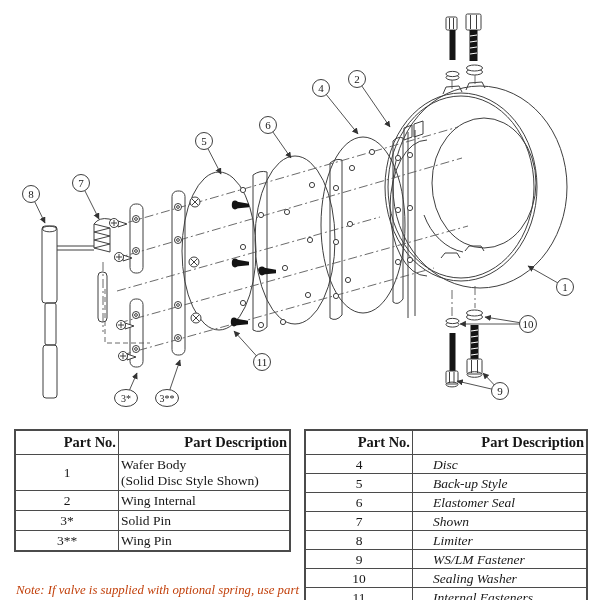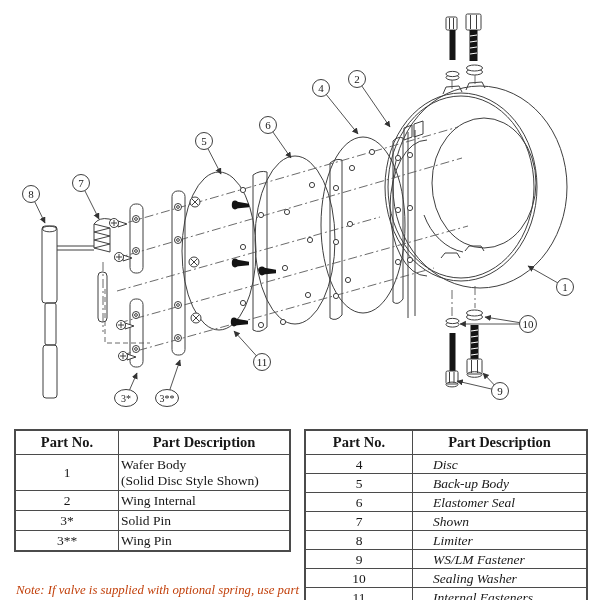--- a/index.html
+++ b/index.html
@@ -12,21 +12,21 @@
   .thread{stroke:#ffffff;stroke-width:1;}
   .cl{stroke:#5a5a5a;stroke-width:0.9;fill:none;stroke-dasharray:9 3 2 3;}
   .dash{stroke:#5a5a5a;stroke-width:0.9;fill:none;stroke-dasharray:5 3;}
   .co-circ{fill:#ffffff;stroke:#3f3f3f;stroke-width:1;}
   .co-txt{font-family:"Liberation Serif",serif;font-size:11px;fill:#171717;text-anchor:middle;}
   .co-txt.small{font-size:10px;}
   .leader{stroke:#3f3f3f;stroke-width:0.9;fill:none;}
 
   .tbl{position:absolute;border-collapse:collapse;background:#ffffff;border:2px solid #4b4b4b;}
   .tbl th,.tbl td{border:1px solid #4b4b4b;}
-  .tbl th{font-size:14.5px;font-weight:700;padding:3px 2px;text-align:center;}
+  .tbl th{font-size:14.5px;font-weight:700;padding:3px 2px;text-align:right;}
   .tbl td{font-size:13.5px;line-height:15px;padding:1.5px 2px;}
   .tbl td.no{text-align:center;}
   #tblLeft{left:14px;top:429px;width:277px;}
   #tblLeft td.no,#tblLeft th.no{width:98px;}
   #tblLeft td.desc{line-height:16px;}
   #tblRight{left:304px;top:429px;width:284px;}
   #tblRight td.no,#tblRight th.no{width:102px;}
   #tblRight td.desc{padding-left:20px;font-style:italic;}
   .desc-line{display:block;}
   .note{position:absolute;left:16px;top:553px;width:296px;font-style:italic;
@@ -348,21 +348,21 @@
     <tbody id="tblRightBody">
         <tr>
           <td class="no">4</td>
           <td class="desc">
             <span class="desc-line">Disc</span>
           </td>
         </tr>
         <tr>
           <td class="no">5</td>
           <td class="desc">
-            <span class="desc-line">Back-up Body</span>
+            <span class="desc-line">Back-up Style</span>
           </td>
         </tr>
         <tr>
           <td class="no">6</td>
           <td class="desc">
             <span class="desc-line">Elastomer Seal</span>
           </td>
         </tr>
         <tr>
           <td class="no">7</td>

